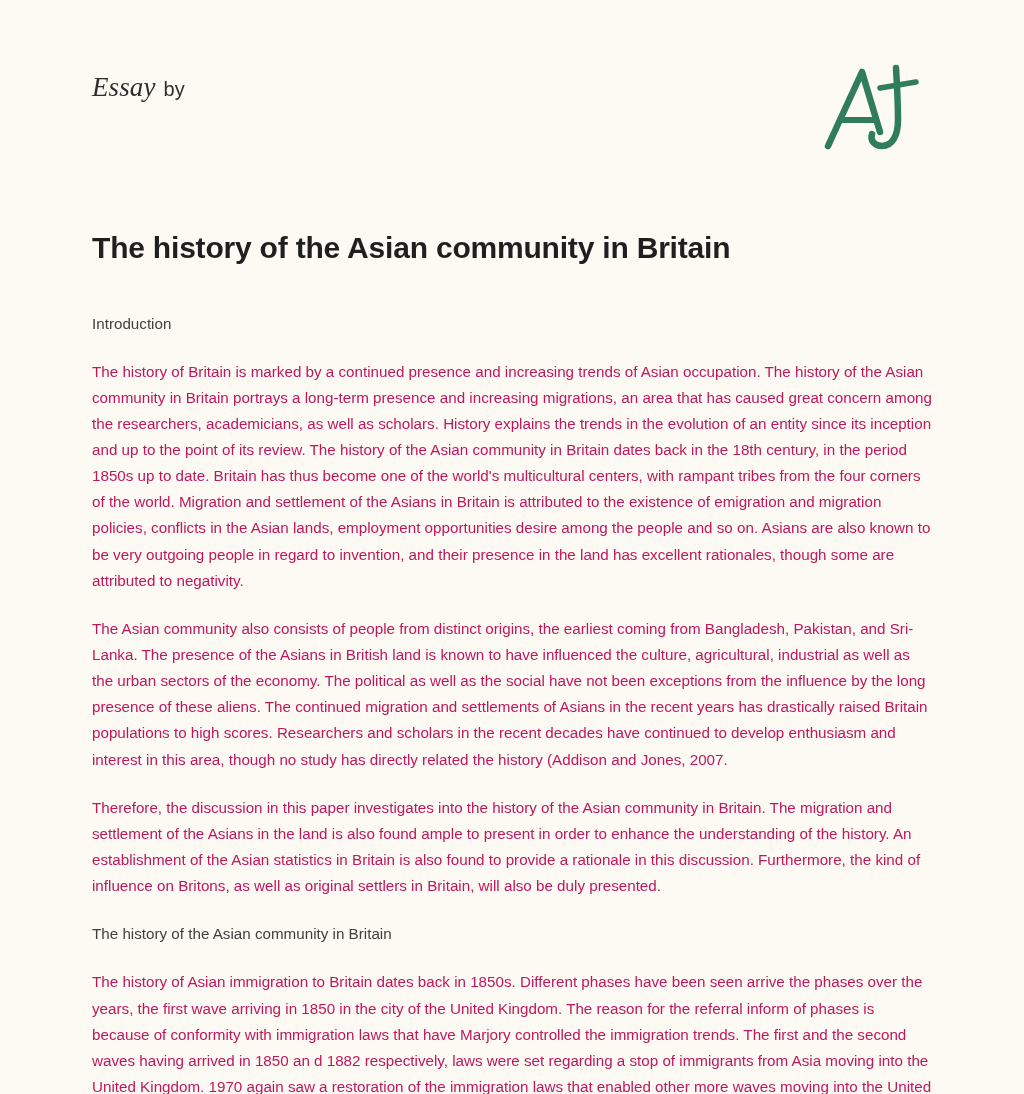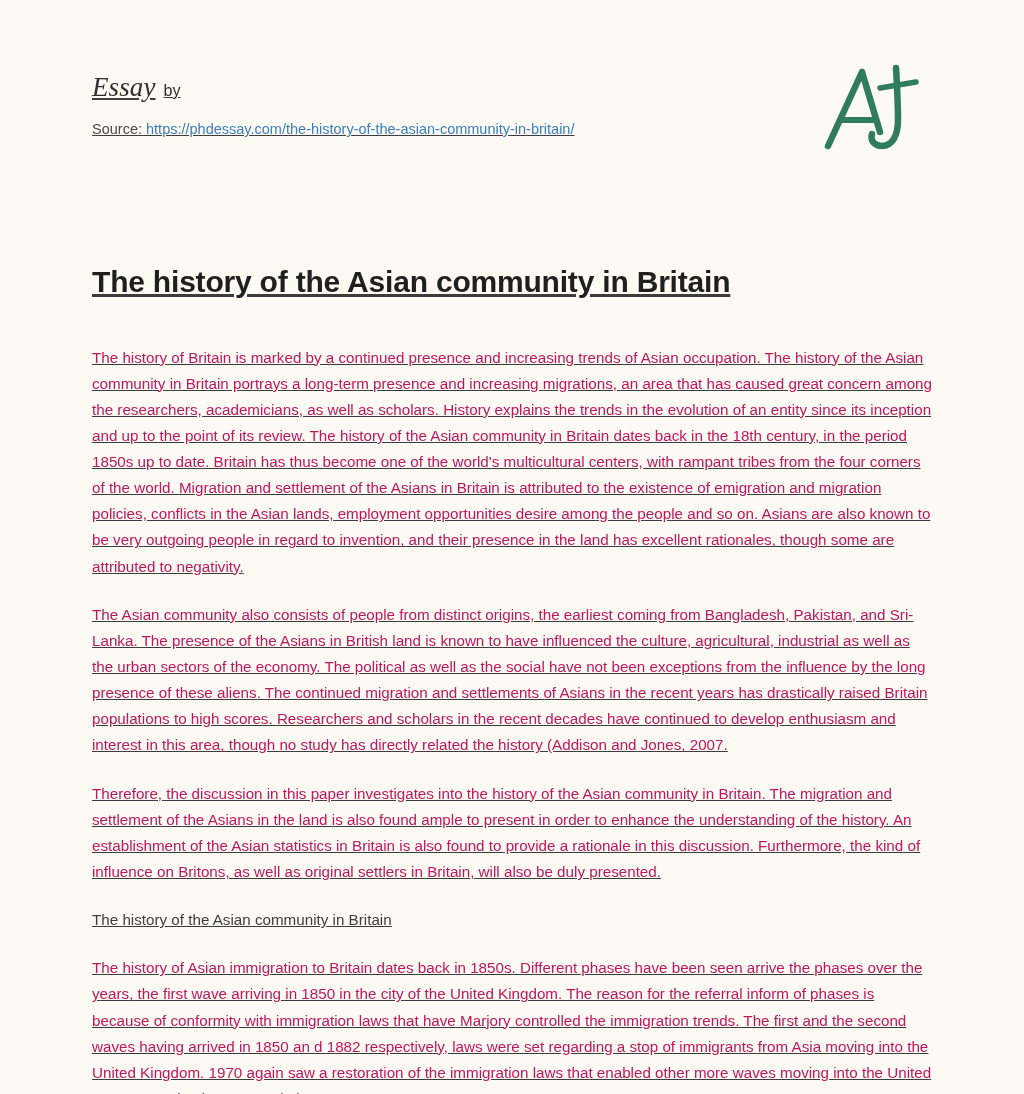--- a/index.html
+++ b/index.html
@@ -13,40 +13,39 @@
     background: #fdf9f3;
     font-family: "Liberation Sans", sans-serif;
     color: #3d3d3d;
     overflow: hidden;
   }
   .page {
     position: relative;
     width: 1024px;
     height: 885px;
     padding: 72px 92px 0 92px;
-    text-decoration: underline;
   }
   .brand-row {
     display: flex;
     align-items: baseline;
     font-size: 25px;
     letter-spacing: 0.1px;
     margin-bottom: 18px;
   }
   .brand-essay {
     font-style: italic;
     font-weight: normal;
     color: #2f2f2f;
     font-family: "Liberation Serif", serif;
     font-size: 27px;
     margin-right: 8px;
   }
   .brand-by {
     color: #2f2f2f;
-    font-size: 16px;
+    font-size: 20px;
     margin-right: 8px;
     font-family: "Liberation Sans", sans-serif;
   }
   .brand-name {
     color: #2f2f2f;
     font-size: 24px;
     font-weight: bold;
     letter-spacing: -0.2px;
   }
   .source-row {
@@ -94,37 +93,34 @@
 </head>
 <body>
 
 <div class="page">
 
   <div class="brand-row">
     <span class="brand-essay">Essay</span>
     <span class="brand-by">by</span>
   </div>
 
-  <div class="source-row">
-    <span class="source-label">Source:</span>
-    <a class="source-link" href="#">https://phdessay.com/the-history-of-the-asian-community-in-britain/</a>
-  </div>
 
   <div class="logo">
     <svg viewBox="0 0 110 92" width="110" height="92" aria-hidden="true">
       <path d="M10 84 L44 10 L62 70" fill="none" stroke="#2f7d5a" stroke-width="6.5" stroke-linecap="round" stroke-linejoin="round"></path>
       <path d="M22 58 L58 58" fill="none" stroke="#2f7d5a" stroke-width="6" stroke-linecap="round"></path>
       <path d="M78 6 C78 6 80 40 80 58 C80 74 74 84 64 84 C56 84 52 78 54 72" fill="none" stroke="#2f7d5a" stroke-width="6.5" stroke-linecap="round" stroke-linejoin="round"></path>
       <path d="M62 26 L98 20" fill="none" stroke="#2f7d5a" stroke-width="5.5" stroke-linecap="round"></path>
     </svg>
   </div>
 
   <h1 class="title">The history of the Asian community in Britain</h1>
 
   <div class="body-text">
+    <div class="section-label">Introduction</div>
     <p>The history of Britain is marked by a continued presence and increasing trends of Asian occupation. The history of the Asian community in Britain portrays a long-term presence and increasing migrations, an area that has caused great concern among the researchers, academicians, as well as scholars. History explains the trends in the evolution of an entity since its inception and up to the point of its review. The history of the Asian community in Britain dates back in the 18th century, in the period 1850s up to date. Britain has thus become one of the world's multicultural centers, with rampant tribes from the four corners of the world. Migration and settlement of the Asians in Britain is attributed to the existence of emigration and migration policies, conflicts in the Asian lands, employment opportunities desire among the people and so on. Asians are also known to be very outgoing people in regard to invention, and their presence in the land has excellent rationales, though some are attributed to negativity.</p>
     <p>The Asian community also consists of people from distinct origins, the earliest coming from Bangladesh, Pakistan, and Sri-Lanka. The presence of the Asians in British land is known to have influenced the culture, agricultural, industrial as well as the urban sectors of the economy. The political as well as the social have not been exceptions from the influence by the long presence of these aliens. The continued migration and settlements of Asians in the recent years has drastically raised Britain populations to high scores. Researchers and scholars in the recent decades have continued to develop enthusiasm and interest in this area, though no study has directly related the history (Addison and Jones, 2007.</p>
     <p>Therefore, the discussion in this paper investigates into the history of the Asian community in Britain. The migration and settlement of the Asians in the land is also found ample to present in order to enhance the understanding of the history. An establishment of the Asian statistics in Britain is also found to provide a rationale in this discussion. Furthermore, the kind of influence on Britons, as well as original settlers in Britain, will also be duly presented.</p>
     <div class="section-label">The history of the Asian community in Britain</div>
     <p>The history of Asian immigration to Britain dates back in 1850s. Different phases have been seen arrive the phases over the years, the first wave arriving in 1850 in the city of the United Kingdom. The reason for the referral inform of phases is because of conformity with immigration laws that have Marjory controlled the immigration trends. The first and the second waves having arrived in 1850 an d 1882 respectively, laws were set regarding a stop of immigrants from Asia moving into the United Kingdom. 1970 again saw a restoration of the immigration laws that enabled other more waves moving into the United States, carrying heavy populations.</p>
   </div>
 
 </div>
 
 </body></html>

